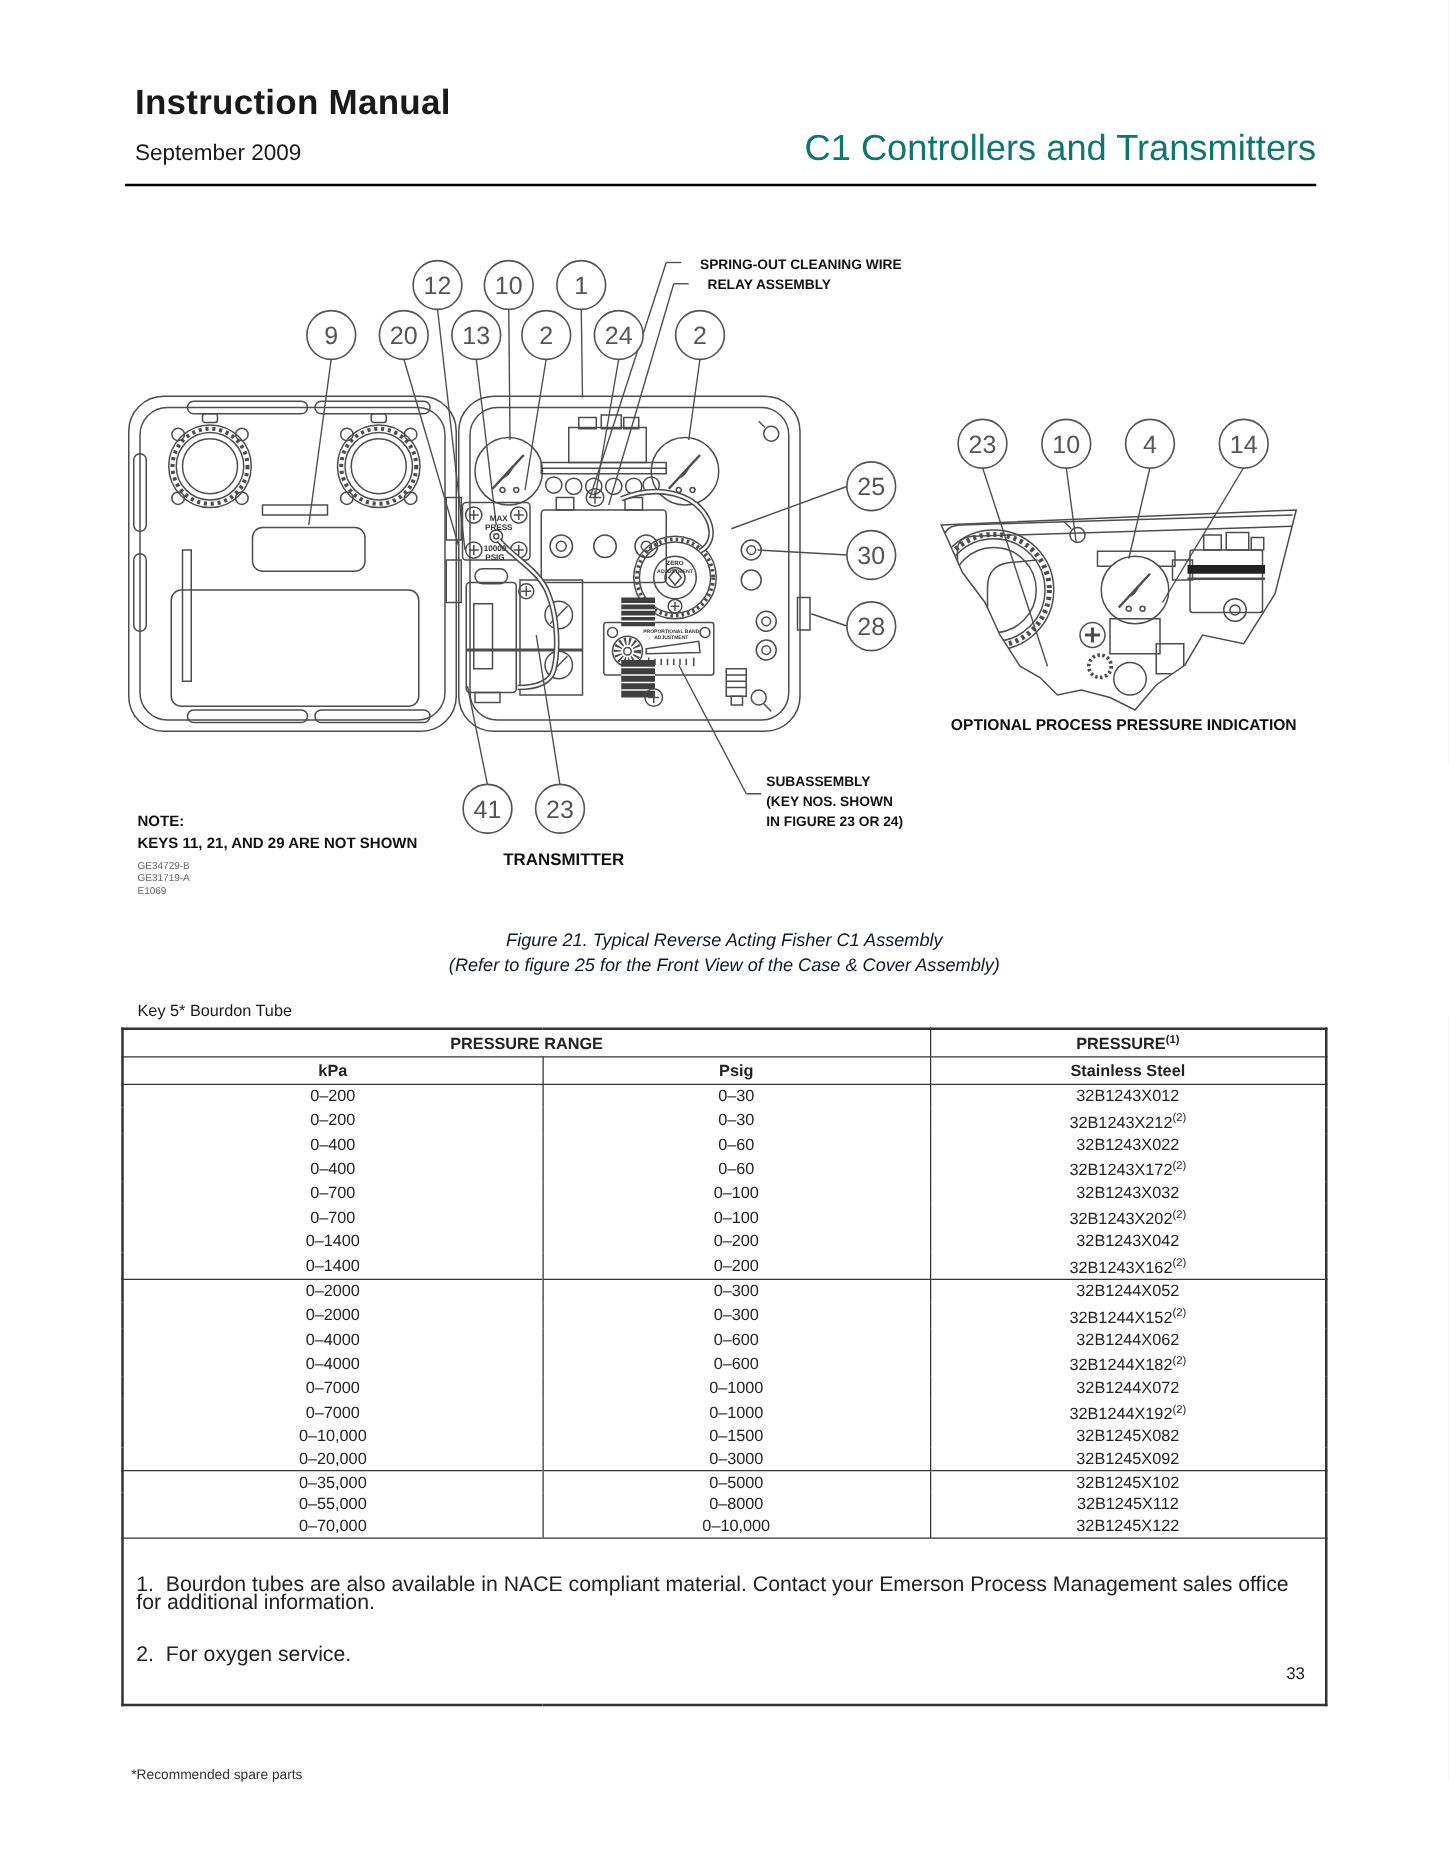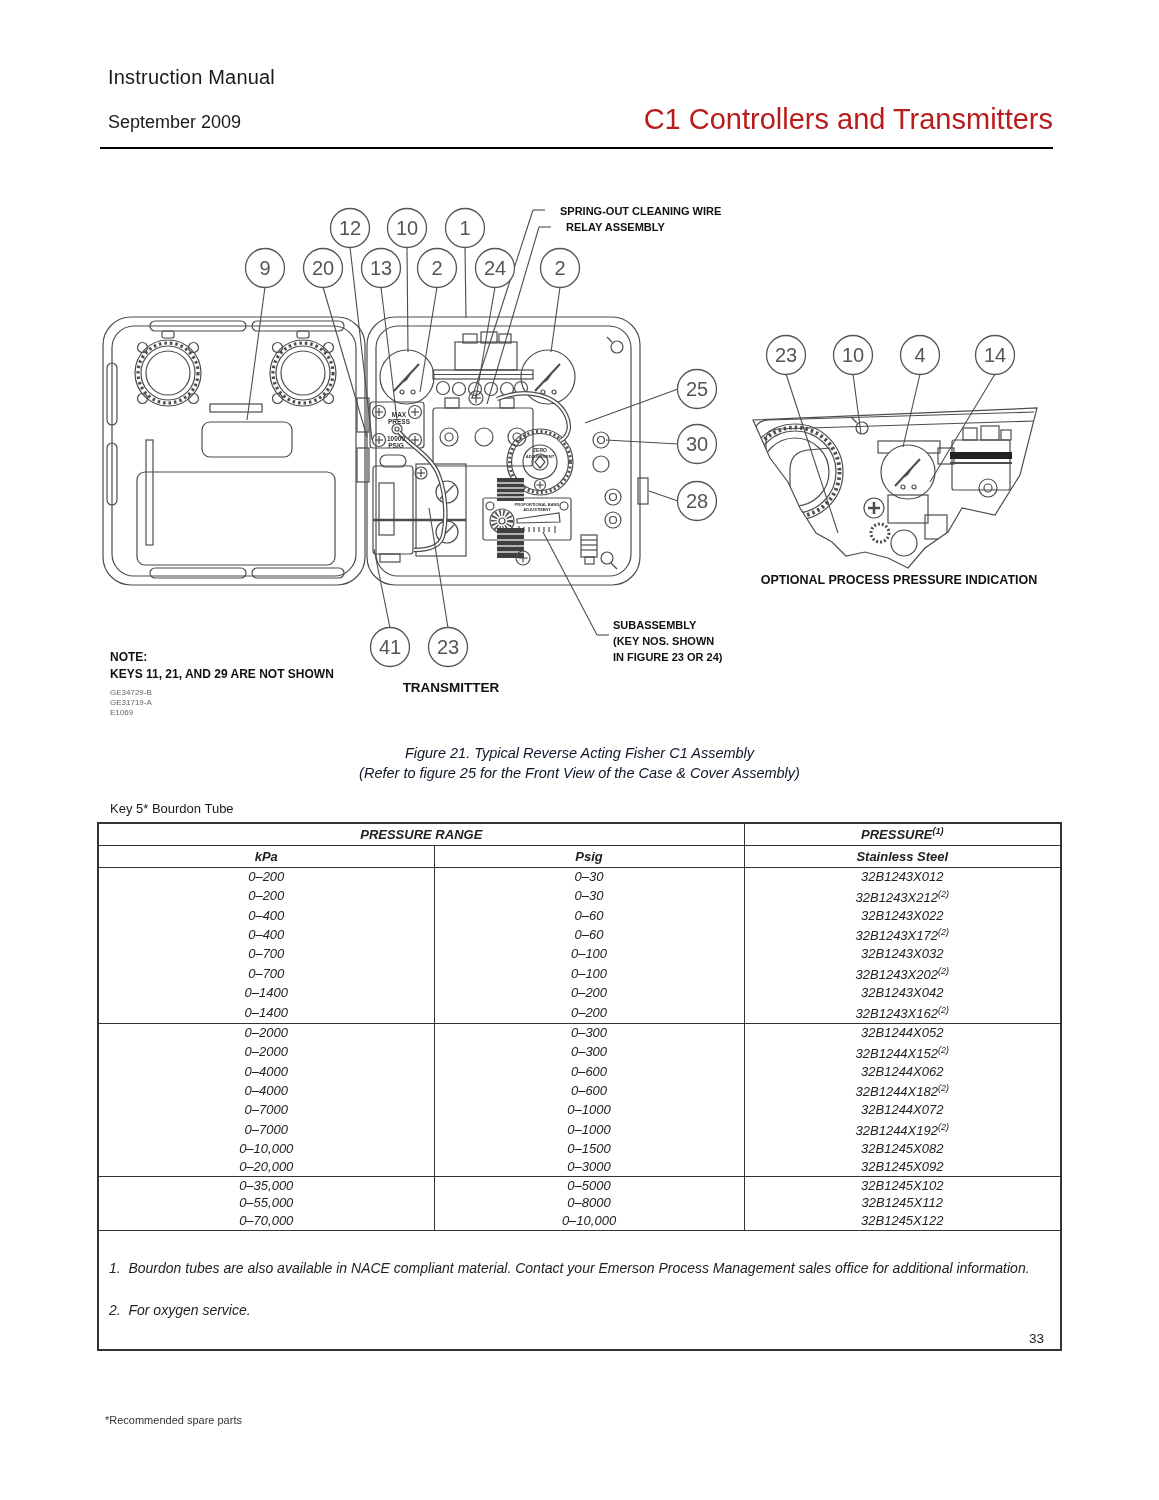--- a/index.html
+++ b/index.html
@@ -1,36 +1,36 @@
 <!DOCTYPE html>
 <html><head>
 <meta charset="utf-8">
 <style>
   html,body{margin:0;padding:0;background:#e8e8e8;}
   .page{position:relative;width:1159px;height:1500px;background:#ffffff;margin:0 auto;
         font-family:"Liberation Sans", sans-serif;color:#1a1a1a;overflow:hidden;}
-  .hdr-title{position:absolute;left:108px;top:66px;font-size:20px;font-weight:normal;letter-spacing:.2px;}
+  .hdr-title{position:absolute;left:108px;top:66px;font-size:28px;font-weight:bold;letter-spacing:.2px;}
   .hdr-date{position:absolute;left:108px;top:112px;font-size:18px;}
-  .hdr-product{position:absolute;right:106px;top:103px;font-size:29px;color:#b91c1c;}
+  .hdr-product{position:absolute;right:106px;top:103px;font-size:29px;color:#0f766e;}
   .hdr-rule{position:absolute;left:100px;width:953px;top:147px;height:2px;background:#000;}
   svg text{font-family:"Liberation Sans", sans-serif;}
   .diagram-label{font-weight:bold;fill:#111;}
   .balloon-num{fill:#555;font-size:20px;text-anchor:middle;}
   .tiny-plate{fill:#333;font-weight:bold;text-anchor:middle;}
   .caption{position:absolute;top:743px;left:0;width:100%;text-align:center;
            font-style:italic;font-size:14.5px;line-height:20px;color:#0f172a;}
   .key-label{position:absolute;left:110px;top:801px;font-size:13px;}
-  .table-wrap{position:absolute;left:97px;top:822px;width:814px;font-style:italic;}
+  .table-wrap{position:absolute;left:97px;top:822px;width:814px;}
   table.bourdon{border-collapse:collapse;width:100%;table-layout:fixed;border:2px solid #333;color:#222;}
   table.bourdon th{border:1px solid #333;font-size:13px;font-weight:bold;height:21px;padding:0;}
   table.bourdon td{border-left:1px solid #333;border-right:1px solid #333;
                    font-size:13px;text-align:center;padding:0;line-height:17.7px;height:17.7px;}
   table.bourdon tr.group-start td{border-top:1px solid #333;}
   table.bourdon td sup, table.bourdon th sup{font-size:9px;}
-  table.bourdon td.fnotes{border-top:1px solid #333;text-align:left;font-size:14px;
+  table.bourdon td.fnotes{border-top:1px solid #333;text-align:left;font-size:17px;
                    line-height:14px;padding:2px 6px 4px 10px;white-space:pre-wrap;height:auto;}
   .foot-left{position:absolute;left:105px;top:1414px;font-size:11px;color:#333;}
   .foot-page{position:absolute;right:115px;top:1331px;font-size:13.5px;}
 </style>
 </head>
 <body>
 
 <div class="page">
 
   <div class="hdr-title">Instruction Manual</div>

